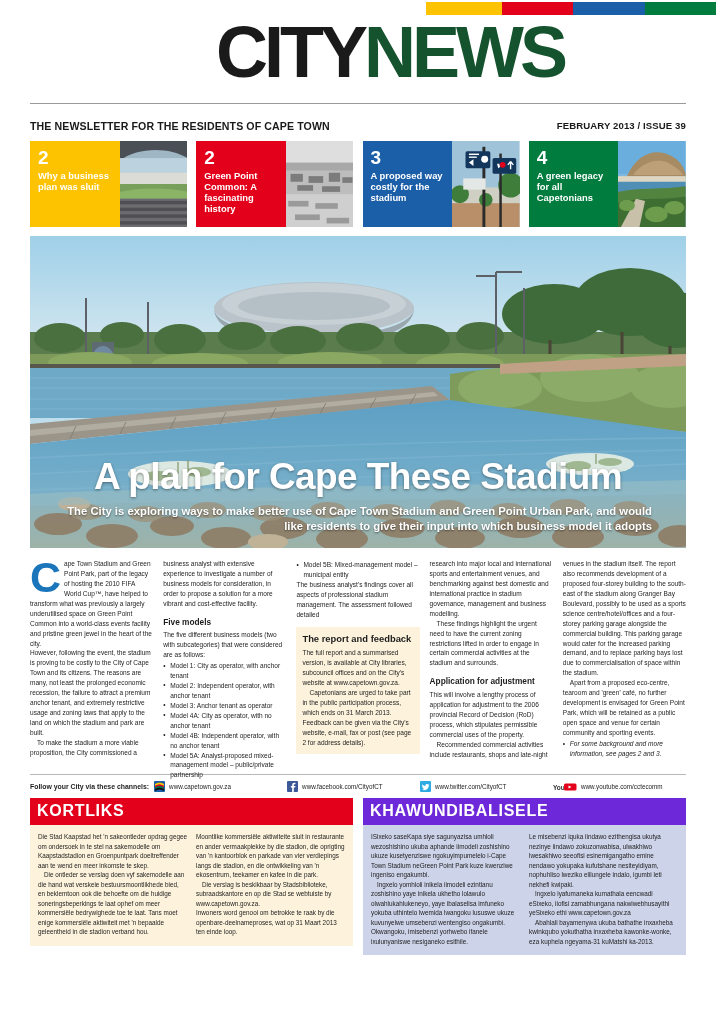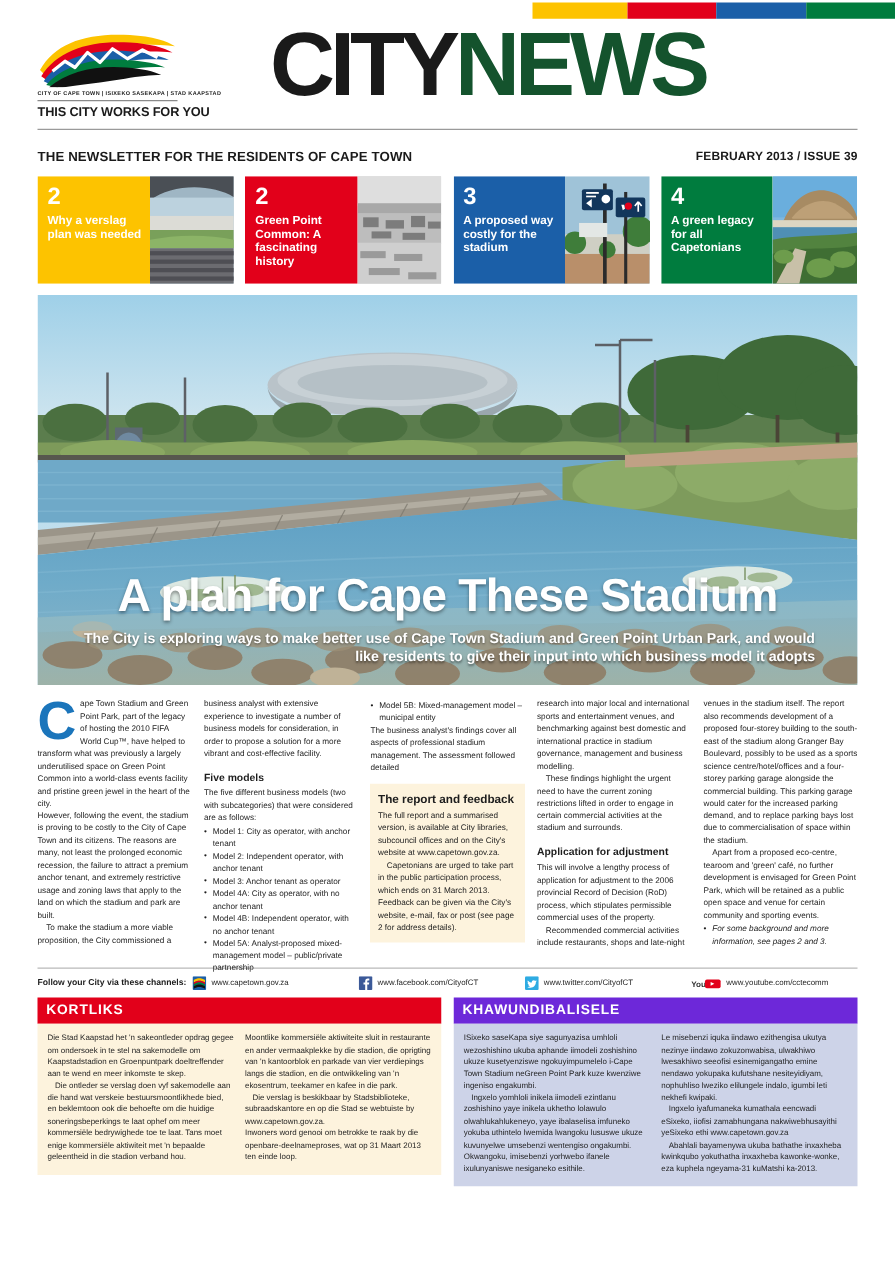--- a/index.html
+++ b/index.html
@@ -115,49 +115,34 @@
   .channels-label { font-size: 6.9px; font-weight: 700; color:#1d1d1d; width: 140px; }
   .channel { display:flex; align-items:center; gap: 4px; width: 150px; }
   .channel .txt { font-size: 6.3px; color:#1d1d1d; }
   .ch-icon { width: 11px; height: 11px; flex: 0 0 11px; position:relative; }
   .ch-icon svg { display:block; width:100%; height:100%; }
 
   
   .panels { display:flex; gap: 10px; }
   .panel { flex: 1 1 0; }
   .panel-head {
-    padding: 4px 25px 5px 7px; color:#fff; font-size: 11px; font-weight: 700;
+    padding: 4px 25px 5px 7px; color:#fff; font-size: 16px; font-weight: 700;
     letter-spacing: .7px;
   }
   .panel-body { padding: 7px 8px 9px 8px; display:flex; gap: 9px; }
   .panel-body .pcol { flex: 1 1 0; font-size: 6.35px; line-height: 1.5; color:#1d1d1d; }
   .panel-body .pcol p + p { text-indent: 6px; }
 </style>
 </head>
 <body>
 
 <div class="page">
 
   <div class="masthead">
 
-    <div class="logo-block">
-      <div class="logo-swoosh">
-        <svg viewBox="0 0 112 44" xmlns="http://www.w3.org/2000/svg">
-          <path d="M2 30 C14 8 40 0 74 2 C92 3 104 7 110 11 C100 10 86 9 72 10 C44 12 22 19 8 36 Z" fill="#fdc300"></path>
-          <path d="M3 35 C16 14 42 6 74 8 C90 9 101 12 108 16 C98 15 85 15 71 16 C46 19 24 25 10 40 Z" fill="#e2001a"></path>
-          <path d="M5 39 C18 20 44 13 73 15 C88 16 99 19 105 22 C95 21 83 21 70 23 C47 26 27 31 13 43 Z" fill="#1b5fa8"></path>
-          <path d="M7 42 C21 26 45 20 72 22 C86 23 96 25 102 28 C93 27 82 28 70 30 C49 33 31 36 16 44 Z" fill="#007c3e"></path>
-          <path d="M9 44 C24 31 47 26 71 28 C84 29 93 31 99 34 C91 34 81 35 70 37 C52 40 34 42 20 44 Z" fill="#111"></path>
-          <path d="M12 31 L22 23 L30 28 L40 16 L50 24 L60 13 L72 21 L84 14 L96 20" fill="none" stroke="#ffffff" stroke-width="2.6" stroke-linejoin="round"></path>
-        </svg>
-      </div>
-      <div class="logo-caption">CITY OF CAPE TOWN | ISIXEKO SASEKAPA | STAD KAAPSTAD</div>
-      <div class="logo-rule"></div>
-      <div class="logo-tag">THIS CITY WORKS FOR YOU</div>
-    </div>
 
     <div class="colorbar">
       <i style="flex:1.06;background:#fdc300"></i>
       <i style="flex:1;background:#e2001a"></i>
       <i style="flex:1;background:#1b5fa8"></i>
       <i style="flex:1;background:#007c3e"></i>
     </div>
 
     <div class="wordmark">
       <span class="city">CITY</span><span class="news">NEWS</span>
@@ -169,21 +154,21 @@
   <div class="subhead-row">
     <div class="subhead-left">THE NEWSLETTER FOR THE RESIDENTS OF CAPE TOWN</div>
     <div class="subhead-right">FEBRUARY 2013 / ISSUE 39</div>
   </div>
 
   <div class="teasers">
 
     <div class="teaser">
       <div class="teaser-text" style="background:#fdc300">
         <div class="teaser-num">2</div>
-        <div class="teaser-title">Why a verslag plan was needed</div>
+        <div class="teaser-title">Why a business plan was sluit</div>
       </div>
       <div class="teaser-img">
         <svg viewBox="0 0 60 86" preserveAspectRatio="xMidYMid slice" xmlns="http://www.w3.org/2000/svg">
           <rect width="60" height="86" fill="#9fb6c4"></rect>
           <path d="M0 0 H60 V20 C44 10 16 10 0 22 Z" fill="#4a4f55"></path>
           <rect y="20" width="60" height="14" fill="#bcd2de"></rect>
           <rect y="33" width="60" height="10" fill="#dcdcd6"></rect>
           <path d="M0 43 H60 V56 H0 Z" fill="#79a05a"></path>
           <path d="M0 50 C18 46 42 46 60 50 V56 H0 Z" fill="#8cb467"></path>
           <rect y="56" width="60" height="30" fill="#6b6b70"></rect>

